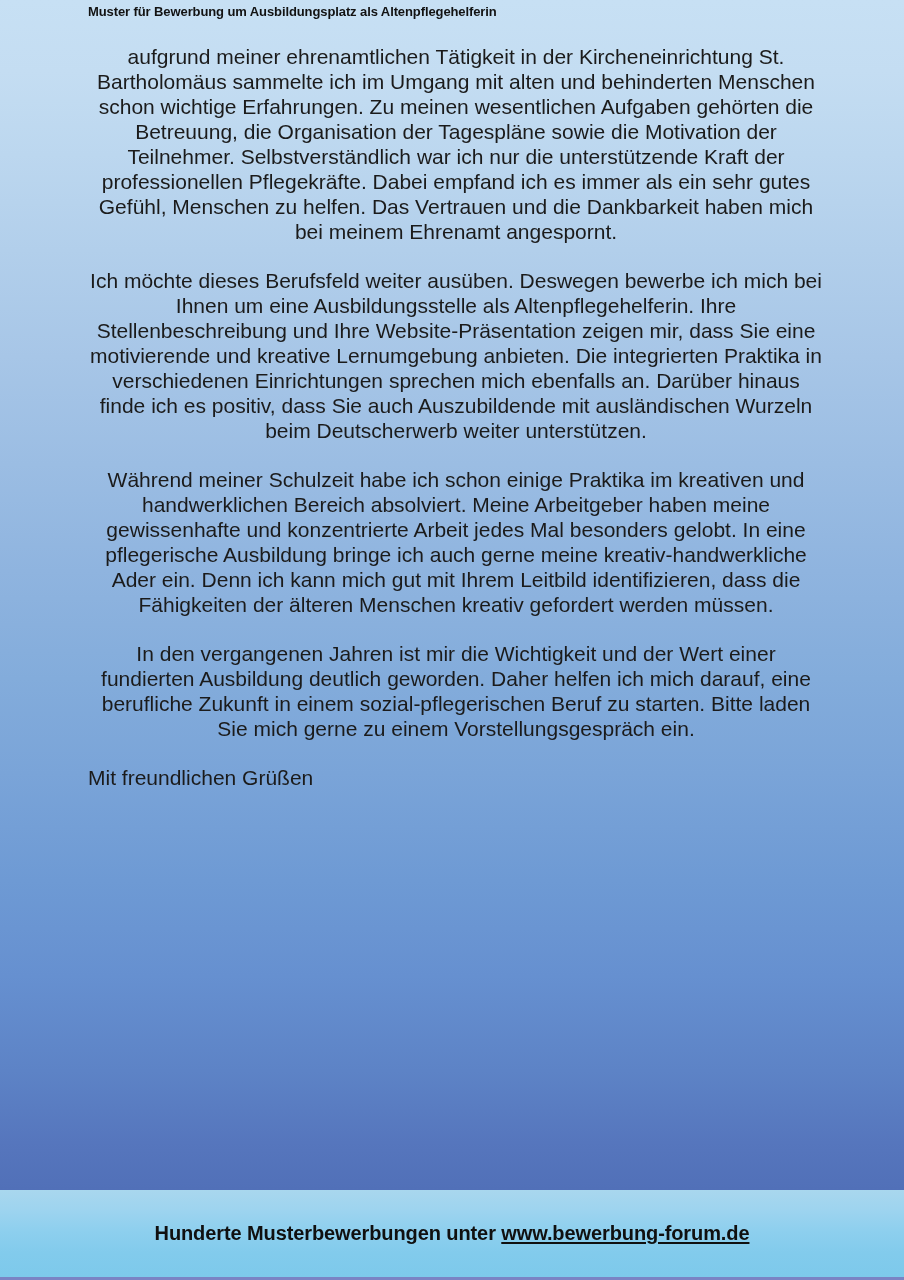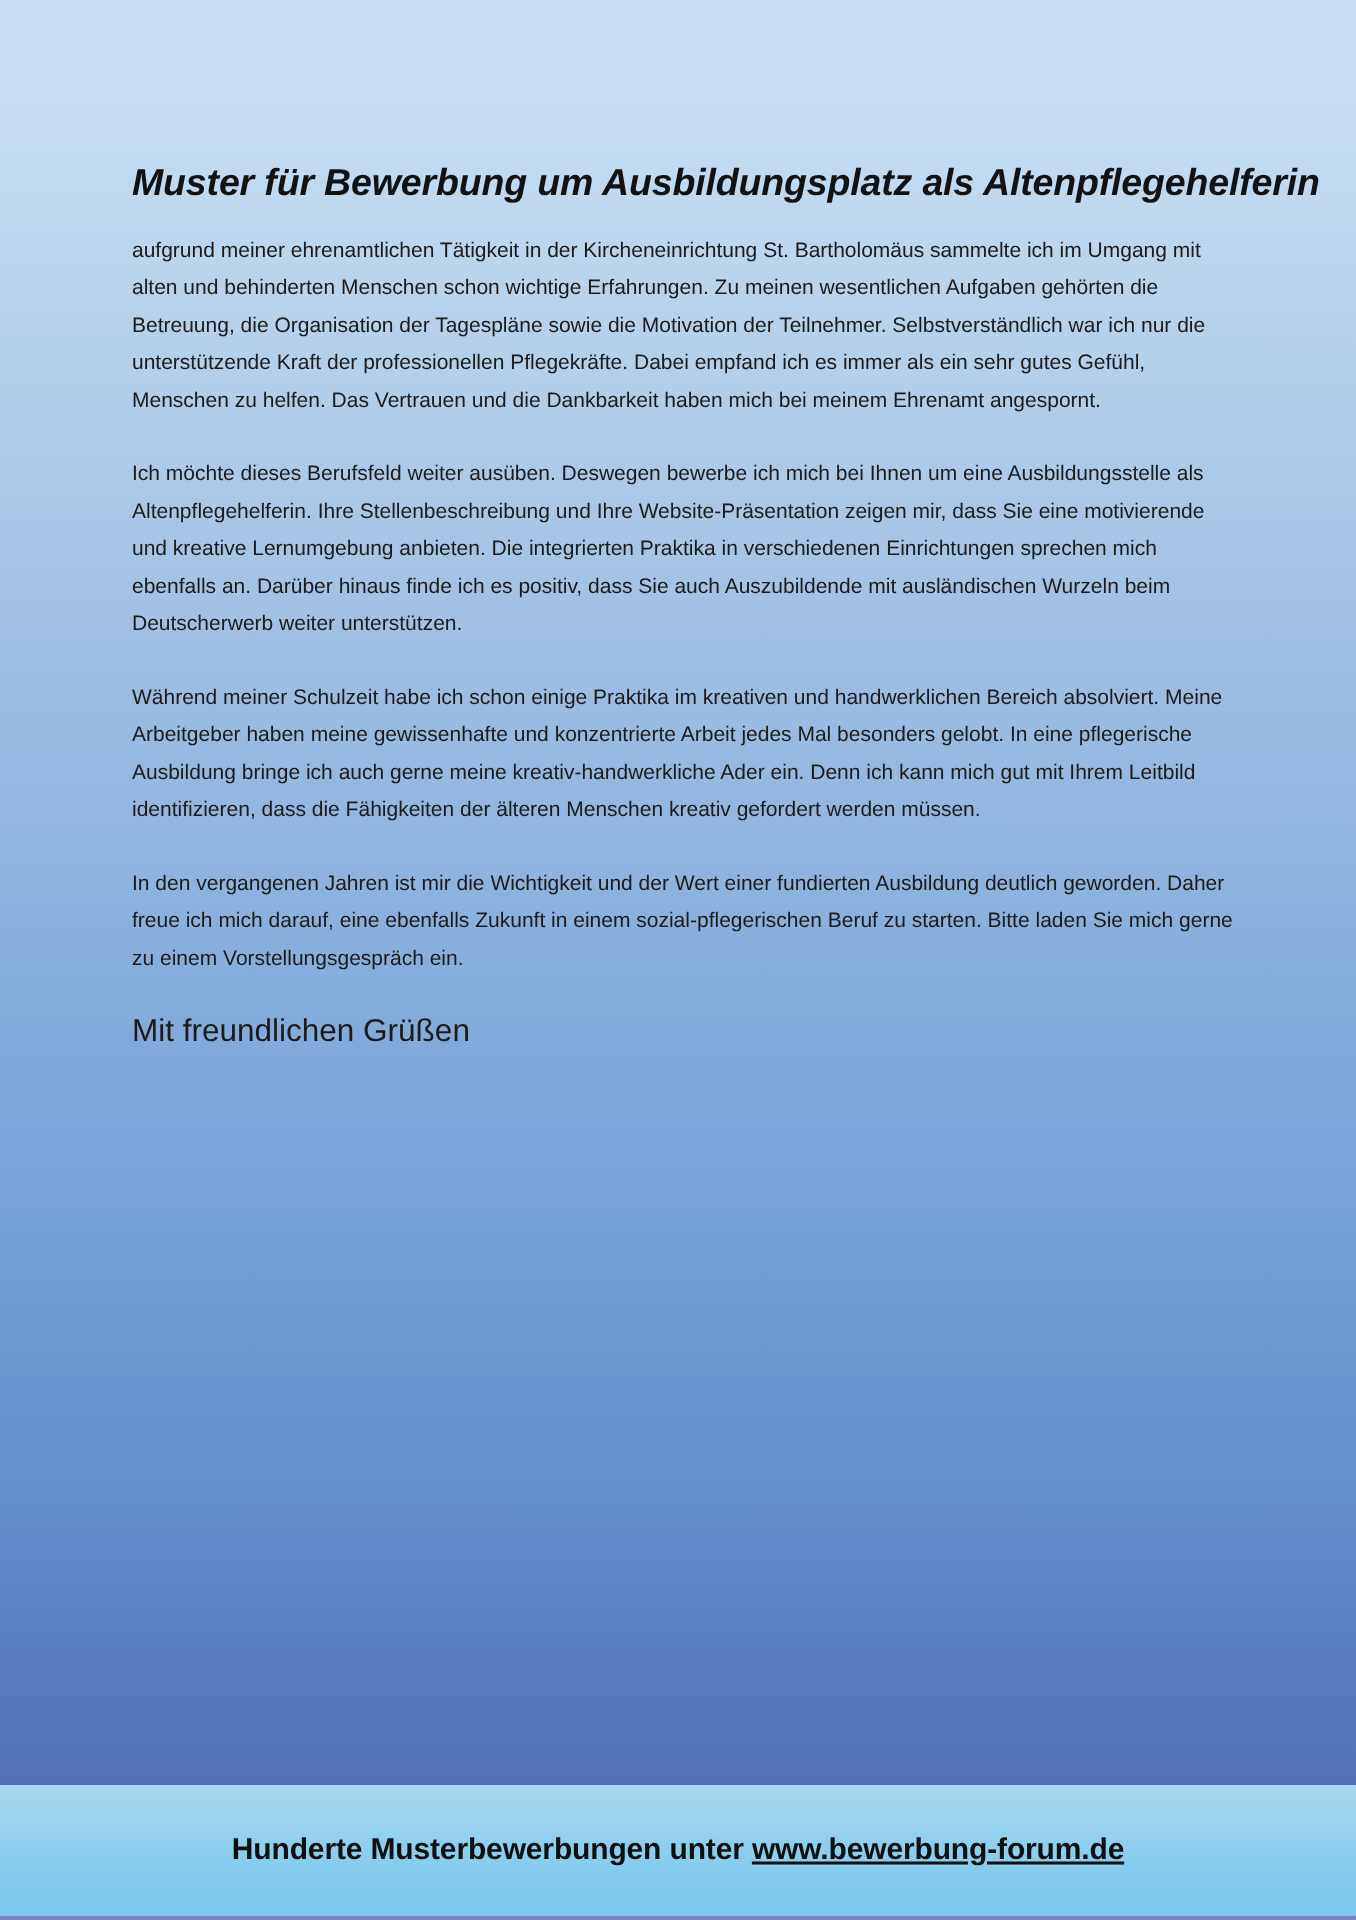--- a/index.html
+++ b/index.html
@@ -53,45 +53,43 @@
 
   .content {
     position:absolute;
     left:88px;
     top:0;
     width:736px;
   }
 
   
   .doc-title {
-    font-size:25px;
+    font-size:13px;
     font-weight:bold;
     color:#121212;
     letter-spacing:-0.1px;
     line-height:24px;
-    margin-top:110px;
     white-space:nowrap;
-    font-style:italic;
   }
 
   
   .salutation {
     font-size:17.5px;
     color:#1b1b1b;
     line-height:25px;
     margin-top:59px;
   }
 
   
   .para {
-    font-size:14px;
+    font-size:21px;
     color:#1b1b1b;
     line-height:25px;
     margin-top:24px;
-    text-align:left;
+    text-align:center;
   }
 
   .para.first { margin-top:20px; }
 
   .closing {
     font-size:21px;
     color:#1b1b1b;
     line-height:25px;
     margin-top:24px;
   }
@@ -138,21 +136,21 @@
 
       <h1 class="doc-title">Muster für Bewerbung um Ausbildungsplatz als Altenpflegehelferin</h1>
 
 
       <p class="para first">aufgrund meiner ehrenamtlichen Tätigkeit in der Kircheneinrichtung St. Bartholomäus sammelte ich im Umgang mit alten und behinderten Menschen schon wichtige Erfahrungen. Zu meinen wesentlichen Aufgaben gehörten die Betreuung, die Organisation der Tagespläne sowie die Motivation der Teilnehmer. Selbstverständlich war ich nur die unterstützende Kraft der professionellen Pflegekräfte. Dabei empfand ich es immer als ein sehr gutes Gefühl, Menschen zu helfen. Das Vertrauen und die Dankbarkeit haben mich bei meinem Ehrenamt angespornt.</p>
 
       <p class="para">Ich möchte dieses Berufsfeld weiter ausüben. Deswegen bewerbe ich mich bei Ihnen um eine Ausbildungsstelle als Altenpflegehelferin. Ihre Stellenbeschreibung und Ihre Website-Präsentation zeigen mir, dass Sie eine motivierende und kreative Lernumgebung anbieten. Die integrierten Praktika in verschiedenen Einrichtungen sprechen mich ebenfalls an. Darüber hinaus finde ich es positiv, dass Sie auch Auszubildende mit ausländischen Wurzeln beim Deutscherwerb weiter unterstützen.</p>
 
       <p class="para">Während meiner Schulzeit habe ich schon einige Praktika im kreativen und handwerklichen Bereich absolviert. Meine Arbeitgeber haben meine gewissenhafte und konzentrierte Arbeit jedes Mal besonders gelobt. In eine pflegerische Ausbildung bringe ich auch gerne meine kreativ-handwerkliche Ader ein. Denn ich kann mich gut mit Ihrem Leitbild identifizieren, dass die Fähigkeiten der älteren Menschen kreativ gefordert werden müssen.</p>
 
-      <p class="para">In den vergangenen Jahren ist mir die Wichtigkeit und der Wert einer fundierten Ausbildung deutlich geworden. Daher freue ich mich darauf, eine ebenfalls Zukunft in einem sozial-pflegerischen Beruf zu starten. Bitte laden Sie mich gerne zu einem Vorstellungsgespräch ein.</p>
+      <p class="para">In den vergangenen Jahren ist mir die Wichtigkeit und der Wert einer fundierten Ausbildung deutlich geworden. Daher helfen ich mich darauf, eine berufliche Zukunft in einem sozial-pflegerischen Beruf zu starten. Bitte laden Sie mich gerne zu einem Vorstellungsgespräch ein.</p>
 
       <p class="closing">Mit freundlichen Grüßen</p>
 
     </div>
   </div>
 
   <div class="footer">
     <div class="footer-text">
       <span>Hunderte Musterbewerbungen unter </span><a class="footer-url" href="#">www.bewerbung-forum.de</a>
     </div>

